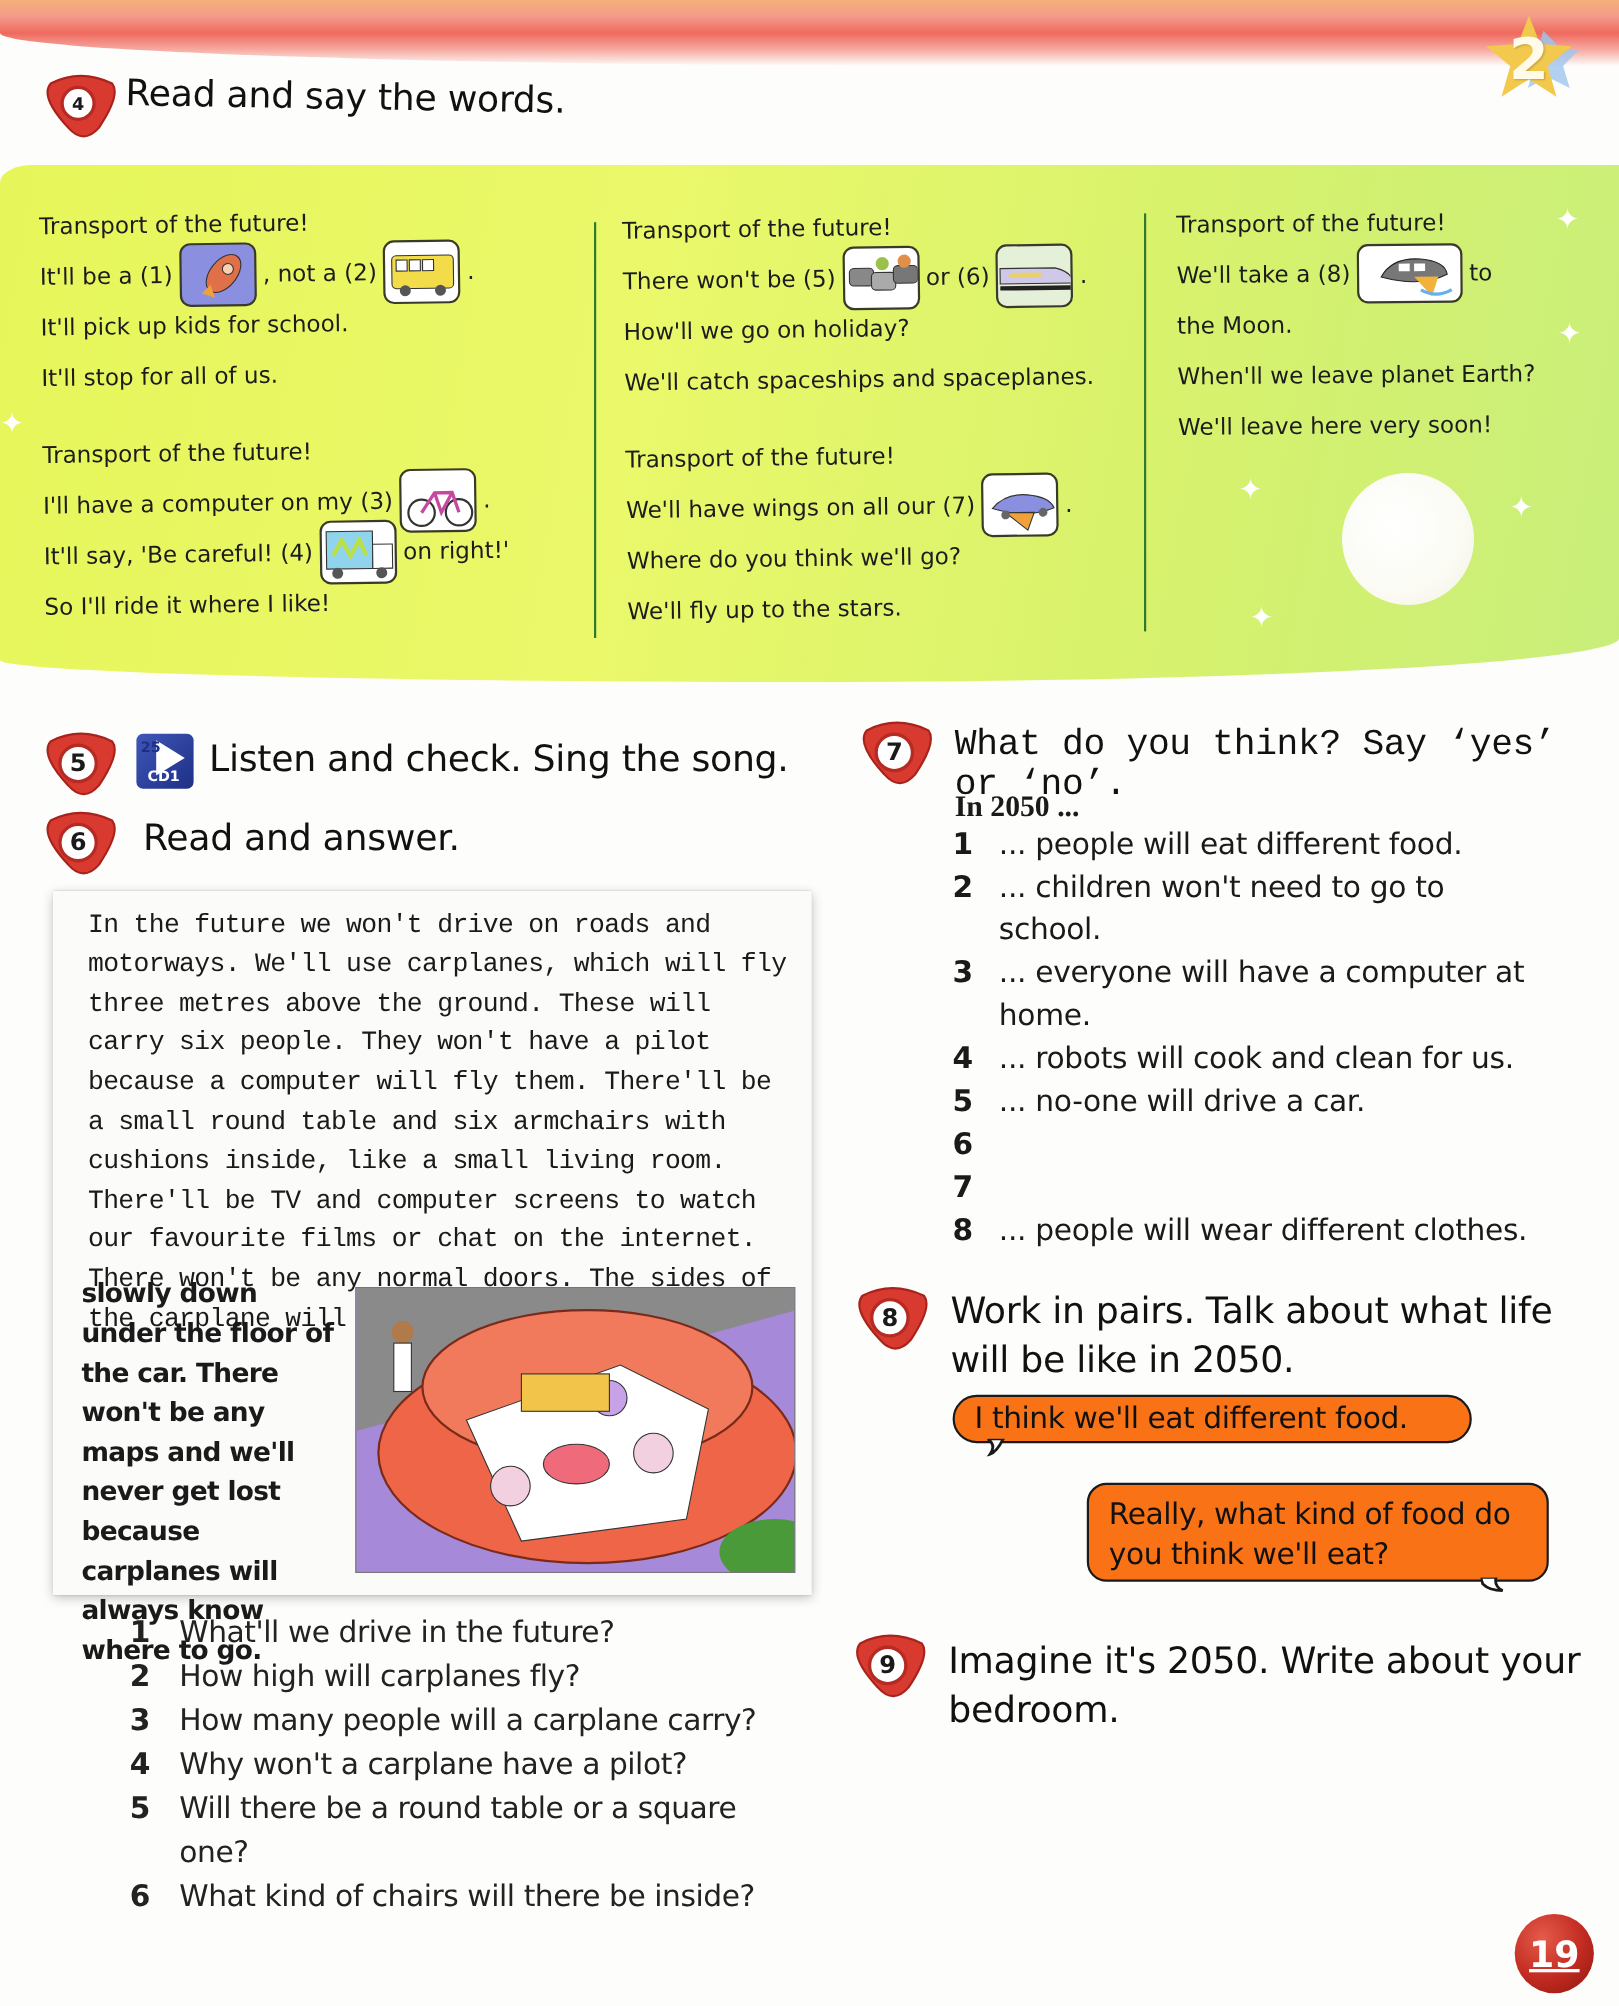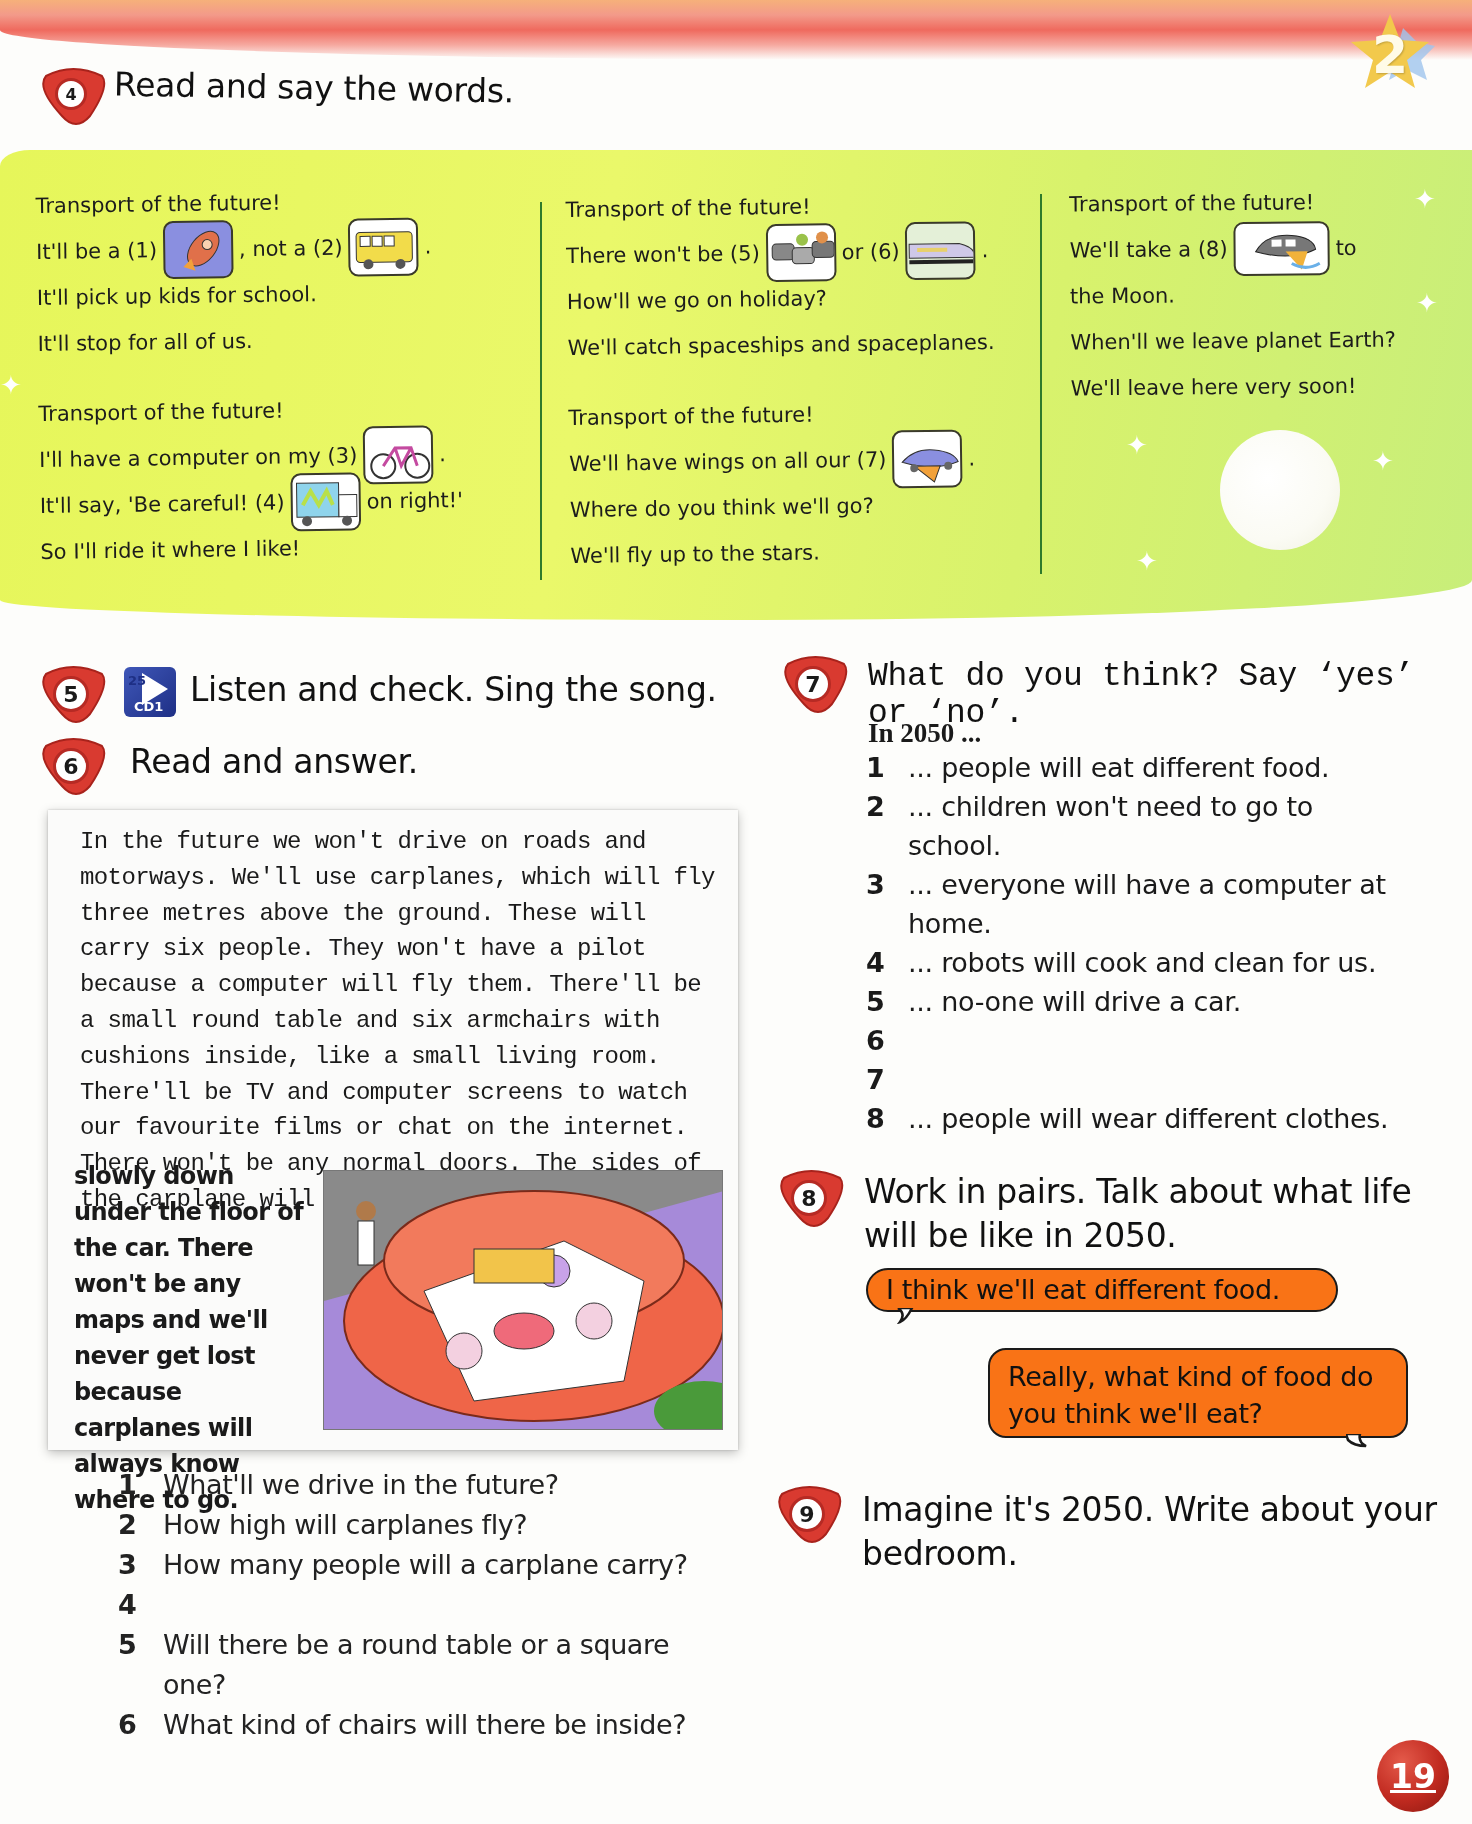--- a/index.html
+++ b/index.html
@@ -336,20 +336,21 @@
   <div class="row">
       <span class="n">2</span>
       <span>How high will carplanes fly?</span>
     </div>
   <div class="row">
       <span class="n">3</span>
       <span>How many people will a carplane carry?</span>
     </div>
   <div class="row">
       <span class="n">4</span>
+      <span>Why won't a carplane have a pilot?</span>
     </div>
   <div class="row">
       <span class="n">5</span>
       <span style="width:560px;">Will there be a round table or a square one?</span>
     </div>
   <div class="row">
       <span class="n">6</span>
       <span>What kind of chairs will there be inside?</span>
     </div>
 </div>

